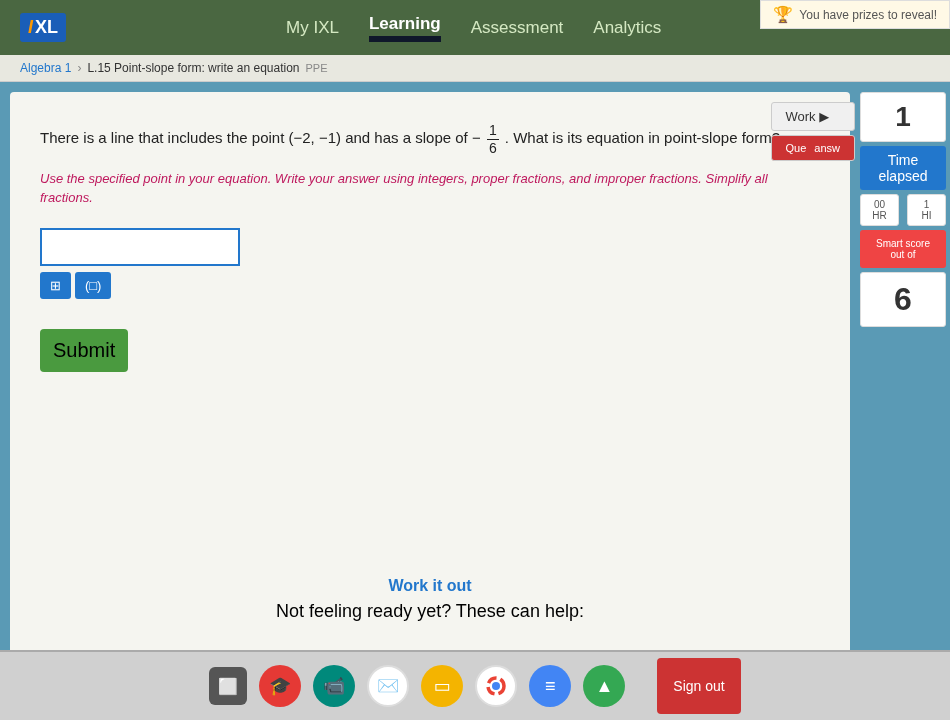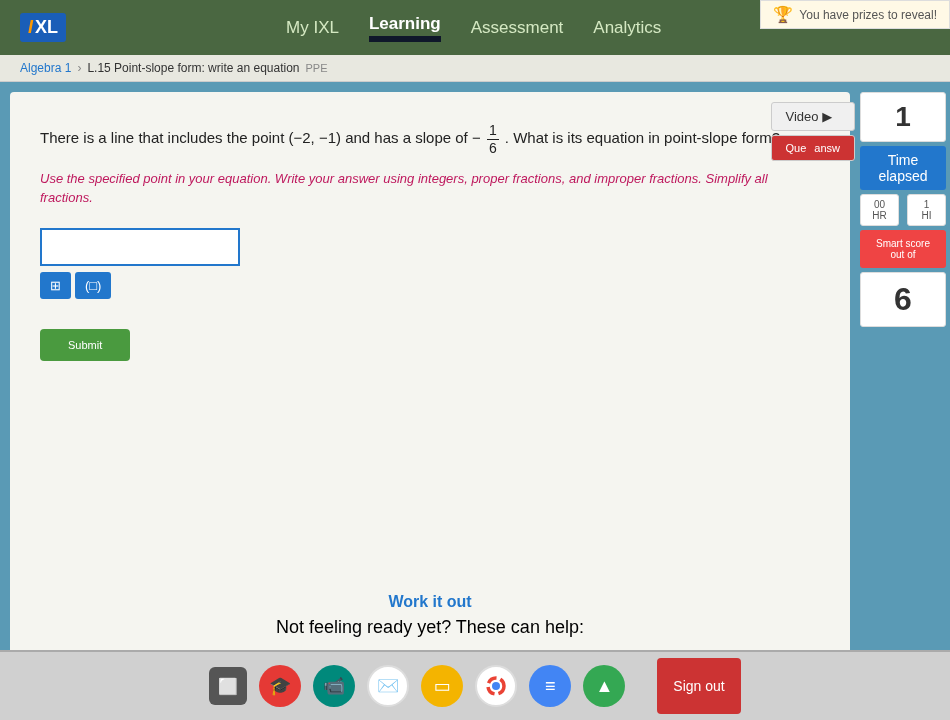--- a/index.html
+++ b/index.html
@@ -188,24 +188,24 @@
       border-radius: 3px;
       font-size: 13px;
       display: flex;
       align-items: center;
       gap: 3px;
     }
 
     
     .submit-btn {
       background: #4a9a3f;
-      color: #ffffff;
+      color: #000000;
       border: none;
-      padding: 10px 28px;
-      font-size: 11px;
+      padding: 10px 13px;
+      font-size: 20px;
       border-radius: 4px;
       cursor: pointer;
       margin-top: 10px;
     }
 
     
     .right-sidebar {
       width: 90px;
       display: flex;
       flex-direction: column;
@@ -382,21 +382,21 @@
   </div>
 </div>
 
 <div class="main-area">
 
   <div class="content-panel">
     <div class="question-area">
 
       
       <div class="side-buttons">
-        <button class="video-btn">Video ▶</button>
+        <button class="video-btn">Work ▶</button>
         <button class="video-btn" style="background:#cc3333;color:white;font-size:11px;">
           <span>Que</span>
             <br>
           <span>answ</span>
         </button>
       </div>
 
       
       <p class="question-text">
         <span>There is a line that includes the point (−2, −1) and has a slope of −</span>
@@ -421,21 +421,21 @@
             <span>(□)</span>
           </button>
         </div>
       </div>
 
       
       <button class="submit-btn">Submit</button>
 
     </div>
 
-    <div style="position:absolute;bottom:64px;left:0;right:0;text-align:center;">
+    <div style="position:absolute;bottom:80px;left:0;right:0;text-align:center;">
       <div class="work-it-out">Work it out</div>
       <div class="help-text">Not feeling ready yet? These can help:</div>
     </div>
   </div>
 
   <div class="right-sidebar">
     <div class="score-box">1</div>
 
     <div class="time-box">
       <div style="font-size:14px;">Time elapsed</div>

